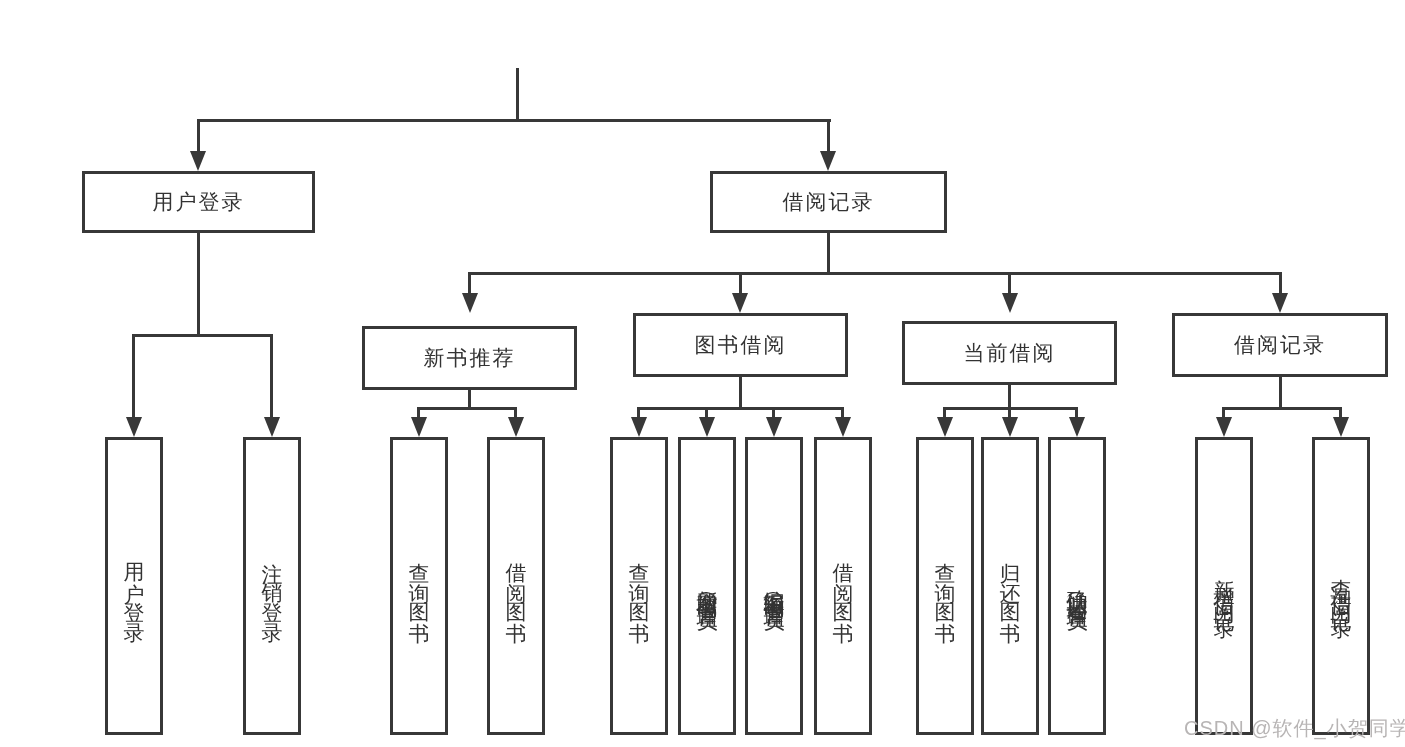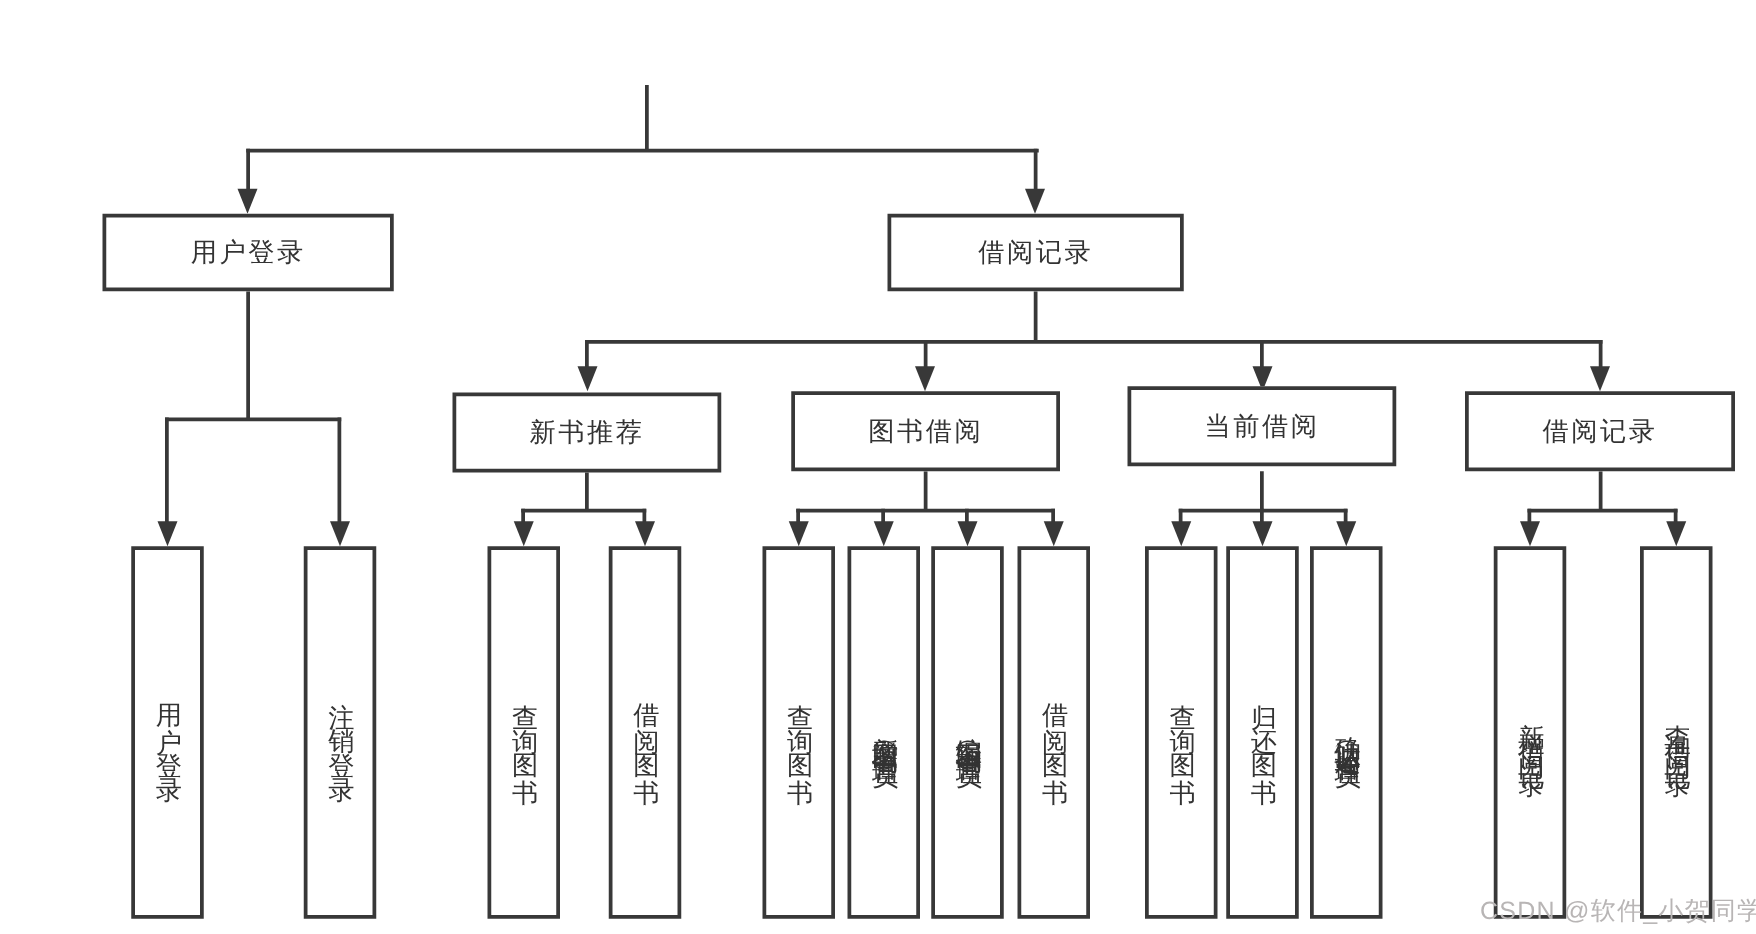--- a/index.html
+++ b/index.html
@@ -92,27 +92,27 @@
   <div class="line" style="left:468px; top:272px; width:814px; height:3px;"></div>
   <div class="line" style="left:468px; top:272px; width:3px; height:23px;"></div>
   <div class="arrow" style="left:462px; top:293px;"></div>
   <div class="line" style="left:739px; top:272px; width:3px; height:23px;"></div>
   <div class="arrow" style="left:732px; top:293px;"></div>
   <div class="line" style="left:1008px; top:272px; width:3px; height:23px;"></div>
   <div class="arrow" style="left:1002px; top:293px;"></div>
   <div class="line" style="left:1279px; top:272px; width:3px; height:23px;"></div>
   <div class="arrow" style="left:1272px; top:293px;"></div>
 
-  <div class="box hbox" style="left:362px; top:314px; width:215px; height:64px;">
+  <div class="box hbox" style="left:362px; top:326px; width:215px; height:64px;">
     <span>新书推荐</span>
   </div>
   <div class="box hbox" style="left:633px; top:313px; width:215px; height:64px;">
     <span>图书借阅</span>
   </div>
-  <div class="box hbox" style="left:902px; top:309px; width:215px; height:64px;">
+  <div class="box hbox" style="left:902px; top:321px; width:215px; height:64px;">
     <span>当前借阅</span>
   </div>
   <div class="box hbox" style="left:1172px; top:313px; width:216px; height:64px;">
     <span>借阅记录</span>
   </div>
 
   <div class="line" style="left:468px; top:377px; width:3px; height:32px;"></div>
   <div class="line" style="left:417px; top:407px; width:100px; height:3px;"></div>
   <div class="line" style="left:417px; top:407px; width:3px; height:12px;"></div>
   <div class="arrow" style="left:411px; top:417px;"></div>

